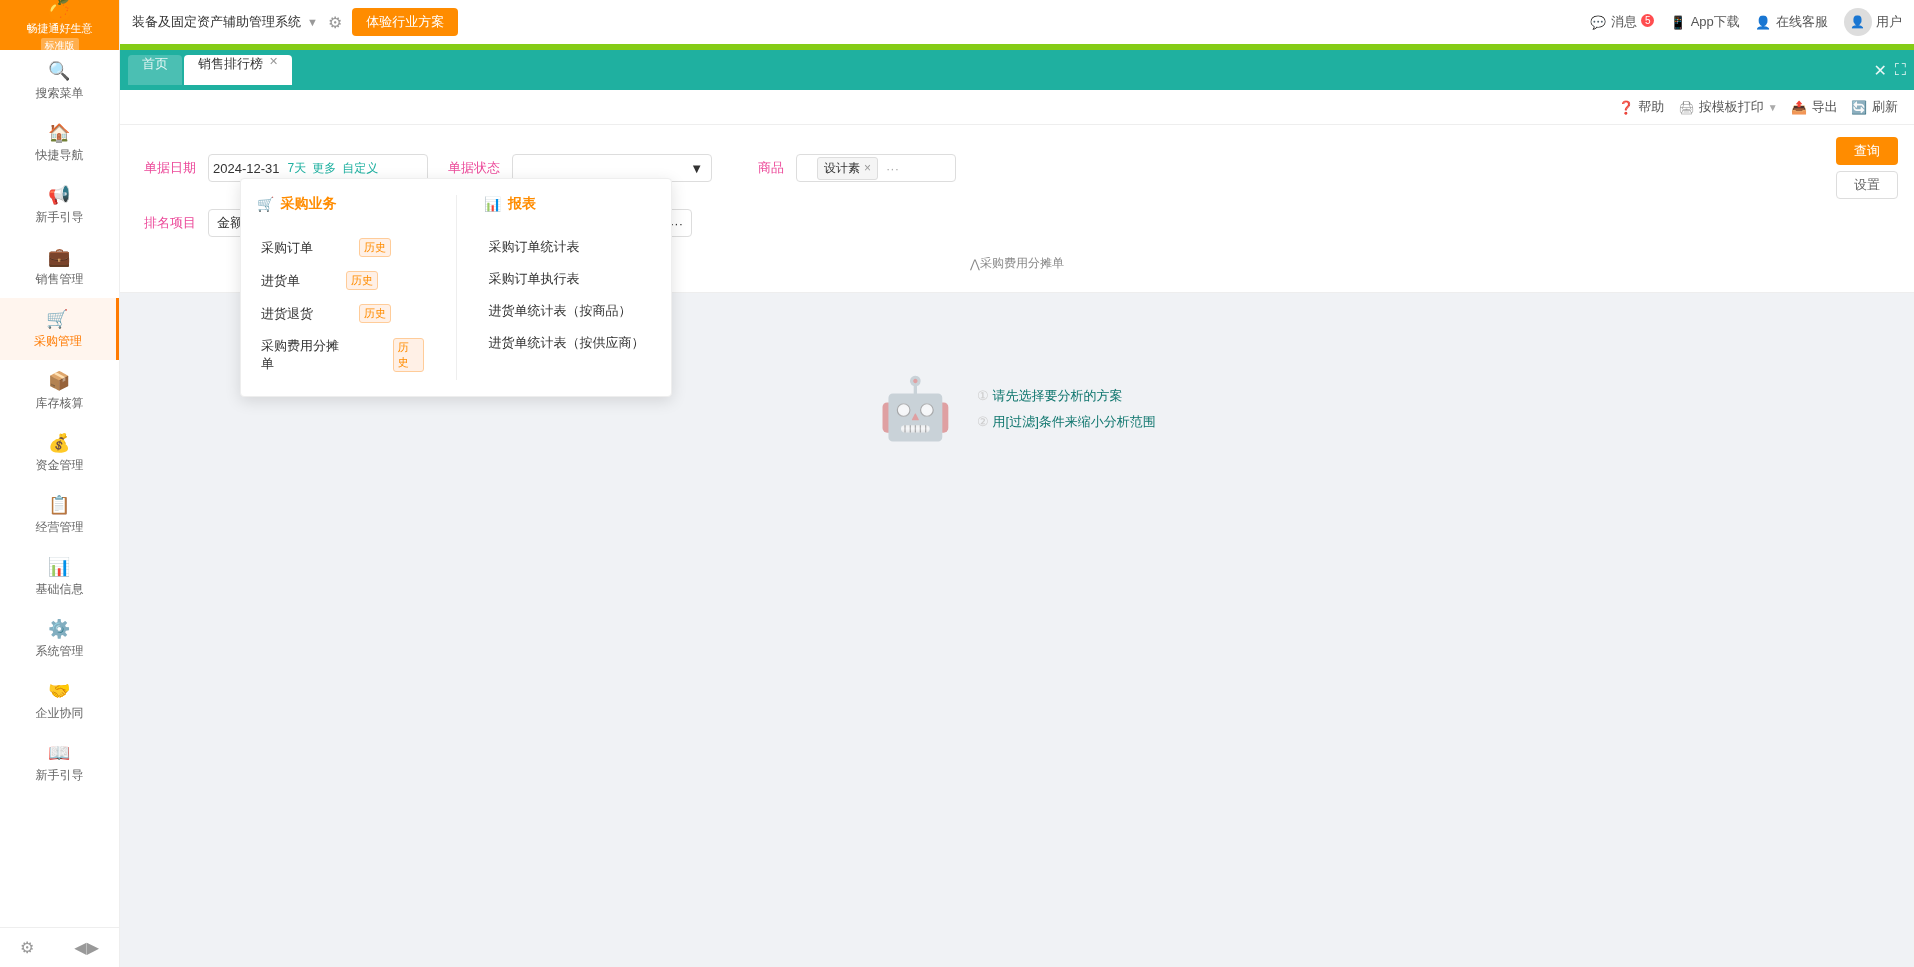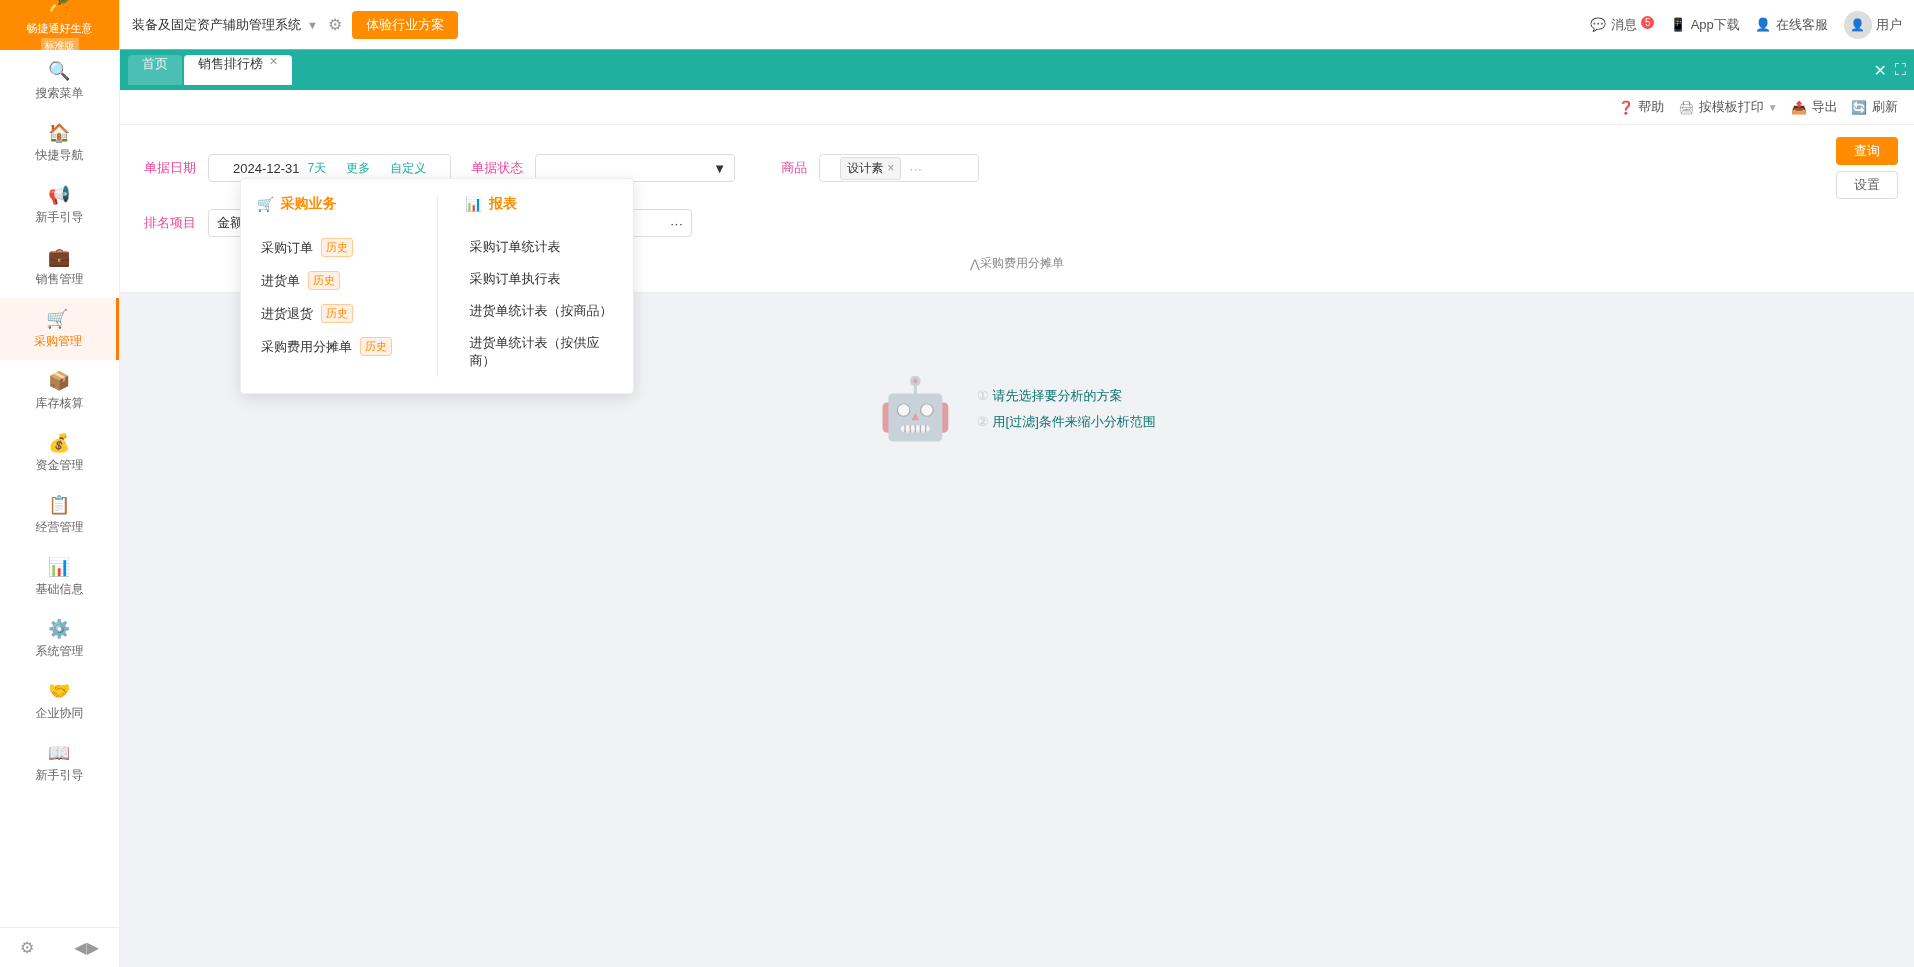--- a/index.html
+++ b/index.html
@@ -65,21 +65,21 @@
       display: flex;
       flex-direction: column;
       height: 967px;
       overflow: hidden;
     }
 
     
     .top-header {
       height: 50px;
       background: #fff;
-      border-bottom: 1px solid #84cc16;
+      border-bottom: 6px solid #84cc16;
       display: flex;
       align-items: center;
       padding: 0 12px;
       gap: 10px;
     }
     .system-title {
       font-size: 13px;
       color: #333;
       display: flex;
       align-items: center;
@@ -326,45 +326,46 @@
       font-size: 13px;
       border-radius: 3px;
     }
     .history-badge {
       background: #fff0e6;
       color: #ff8c00;
       border: 1px solid #ffcc99;
       border-radius: 3px;
       font-size: 11px;
       padding: 1px 4px;
+      margin-left: 38px;
     }
     .section-divider {
       width: 1px;
       background: #eee;
       margin: 0 4px;
     }
 
     
     .date-range {
       display: flex;
       align-items: center;
       gap: 4px;
       border: 1px solid #ddd;
       border-radius: 4px;
-      padding: 3px 24px;
+      padding: 3px 4px;
       height: 28px;
       background: #fff;
       color: #333;
       font-size: 13px;
       cursor: pointer;
       min-width: 220px;
     }
     .date-range .quick-links {
       display: flex;
-      gap: 20px;
+      gap: 6px;
       margin-left: 4px;
     }
     .quick-link { color: #1eb0a0; cursor: pointer; font-size: 12px; }
   </style>
 </head>
 <body>
 
 <div class="sidebar">
   <div class="sidebar-logo">
     <div class="logo-icon">🍊</div>

